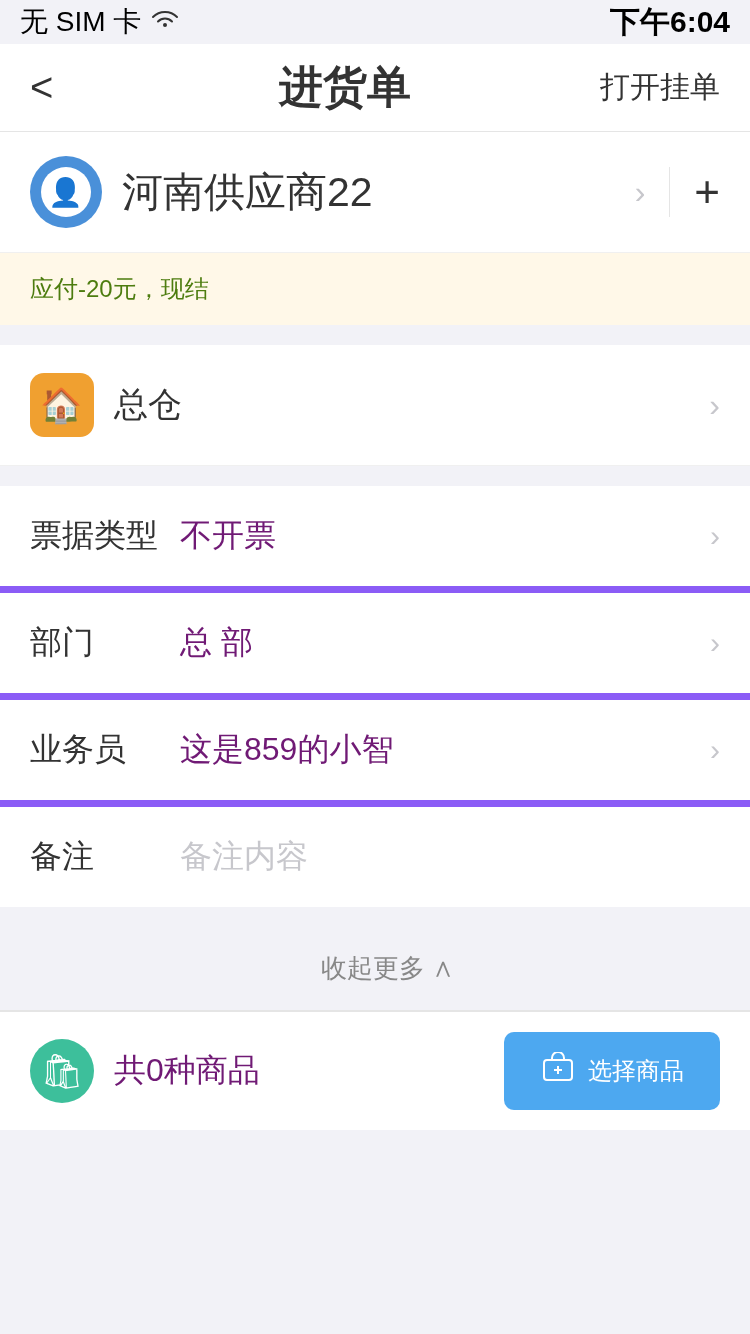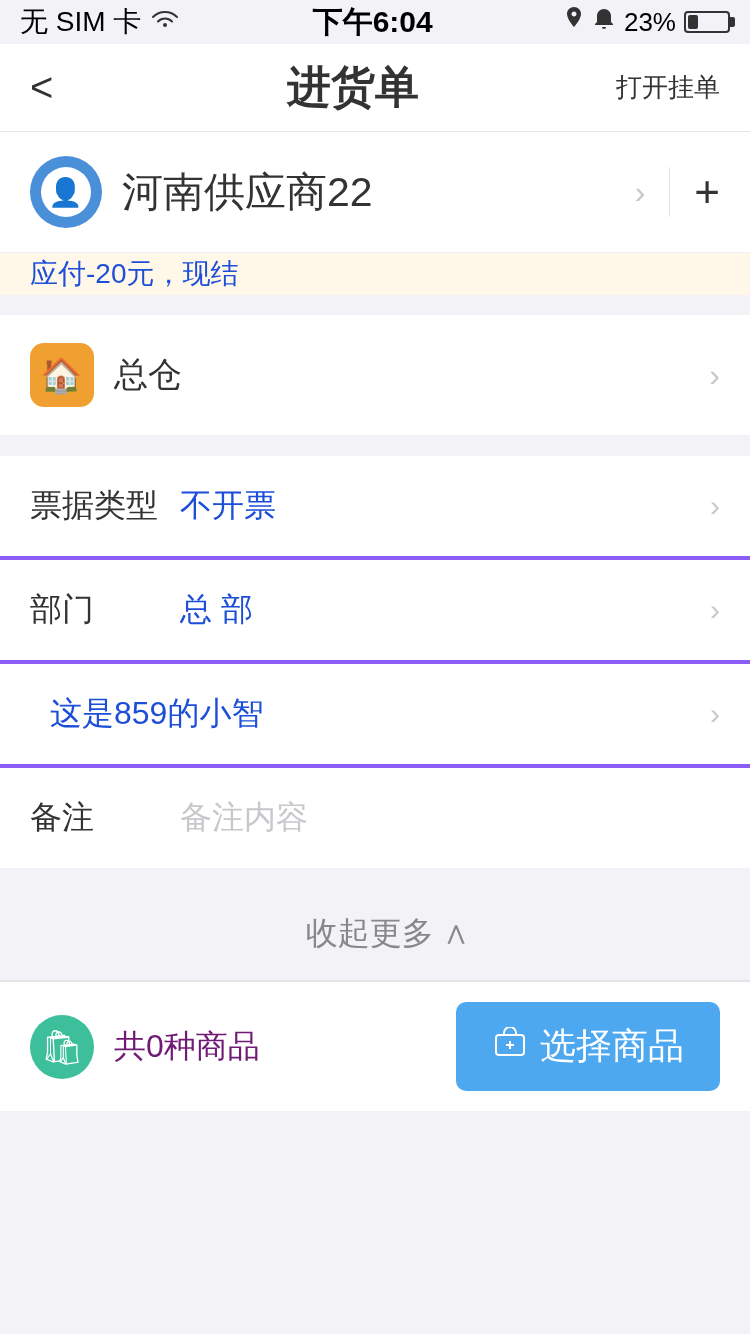--- a/index.html
+++ b/index.html
@@ -56,21 +56,21 @@
       color: #333;
       cursor: pointer;
       width: 60px;
     }
     .nav-title {
       font-size: 44px;
       font-weight: 600;
       color: #333;
     }
     .nav-action {
-      font-size: 26px;
+      font-size: 30px;
       color: #333;
       cursor: pointer;
     }
 
     
     .content {
       background: #f2f2f7;
     }
 
     
@@ -114,23 +114,23 @@
     .divider-v {
       width: 1px; height: 50px; background: #e5e5e5; margin: 0 24px;
     }
     .add-btn {
       font-size: 44px; color: #333; cursor: pointer;
     }
 
     
     .alert-row {
       background: #fff8e8;
-      padding: 2px 30px;
-      font-size: 28px;
-      color: #1d4ed8;
+      padding: 20px 30px;
+      font-size: 24px;
+      color: #4d7c0f;
     }
 
     
     .list-row {
       display: flex;
       align-items: center;
       padding: 28px 30px;
       background: #fff;
       border-bottom: 1px solid #f0f0f0;
       cursor: pointer;
@@ -151,34 +151,34 @@
 
     
     .form-card {
       background: #ffffff;
       margin-bottom: 20px;
     }
     .form-row {
       display: flex;
       align-items: center;
       padding: 28px 30px;
-      border-bottom: 4px solid #8b5cf6;
+      border-bottom: 7px solid #8b5cf6;
       min-height: 90px;
     }
     .form-row:last-child { border-bottom: none; }
     .form-label {
       font-size: 32px;
       color: #333;
       width: 130px;
       flex-shrink: 0;
     }
     .form-value {
       flex: 1;
       font-size: 32px;
-      color: #1d4ed8;
+      color: #701a75;
       padding-left: 20px;
     }
     .form-placeholder {
       flex: 1;
       font-size: 32px;
       color: #c7c7cc;
       padding-left: 20px;
     }
     .form-chevron {
       color: #c7c7cc;
@@ -189,21 +189,21 @@
     
     .collapse-row {
       background: #f2f2f7;
       display: flex;
       align-items: center;
       justify-content: center;
       padding: 24px 30px;
       border-bottom: 1px solid #e5e5e5;
     }
     .collapse-text {
-      font-size: 32px;
+      font-size: 26px;
       color: #888;
       margin-left: 25px;
     }
 
     
     .bottom-bar {
       background: #ffffff;
       display: flex;
       align-items: center;
       padding: 20px 30px;
@@ -217,21 +217,21 @@
       flex-shrink: 0;
     }
     .goods-count {
       flex: 1;
       font-size: 32px;
       color: #701a75;
     }
     .select-goods-btn {
       background: #4da8f0;
       color: white;
-      font-size: 36px;
+      font-size: 24px;
       padding: 20px 36px;
       border-radius: 10px;
       display: flex;
       align-items: center;
       gap: 12px;
       cursor: pointer;
       border: none;
     }
 
     
@@ -249,36 +249,20 @@
     <span>无 SIM 卡</span>
     <span>
       <svg width="32" height="24" viewBox="0 0 32 24" fill="none">
         <path d="M16 20a2 2 0 1 1 0-4 2 2 0 0 1 0 4z" fill="#333"></path>
         <path d="M9 14.5C10.8 12.7 13.3 11.5 16 11.5s5.2 1.2 7 3" stroke="#333" stroke-width="2" fill="none" stroke-linecap="round"></path>
         <path d="M4 10C7.1 6.8 11.3 5 16 5s8.9 1.8 12 5" stroke="#333" stroke-width="2" fill="none" stroke-linecap="round"></path>
       </svg>
     </span>
   </div>
   <div class="status-center">下午6:04</div>
-  <div class="status-right">
-    <span>
-      <svg width="20" height="24" viewBox="0 0 20 24" fill="#333">
-          <path d="M10 0C6.1 0 3 3.1 3 7c0 5.2 7 13 7 13s7-7.8 7-13c0-3.9-3.1-7-7-7zm0 9.5C8.6 9.5 7.5 8.4 7.5 7S8.6 4.5 10 4.5 12.5 5.6 12.5 7 11.4 9.5 10 9.5z"></path>
-        </svg>
-    </span>
-    <span>
-      <svg width="24" height="24" viewBox="0 0 24 24" fill="#333">
-          <path d="M12 2C8.1 2 5 5.1 5 9v6l-2 2v1h18v-1l-2-2V9c0-3.9-3.1-7-7-7zm0 20c1.1 0 2-.9 2-2h-4c0 1.1.9 2 2 2z"></path>
-        </svg>
-    </span>
-    <span>23%</span>
-    <span class="battery-icon">
-      <span class="battery-fill"></span>
-    </span>
-  </div>
 </div>
 
 <div class="nav-bar">
   <span class="nav-back">&lt;</span>
   <span class="nav-title">进货单</span>
   <span class="nav-action">打开挂单</span>
 </div>
 
 <div class="content">
 
@@ -315,20 +299,21 @@
       <span class="form-chevron">›</span>
     </div>
 
     <div class="form-row">
       <span class="form-label">部门</span>
       <span class="form-value">总 部</span>
       <span class="form-chevron">›</span>
     </div>
 
     <div class="form-row">
+      <span class="form-label">业务员</span>
       <span class="form-value">这是859的小智</span>
       <span class="form-chevron">›</span>
     </div>
 
     <div class="form-row">
       <span class="form-label">备注</span>
       <span class="form-placeholder">备注内容</span>
     </div>
 
   </div>

